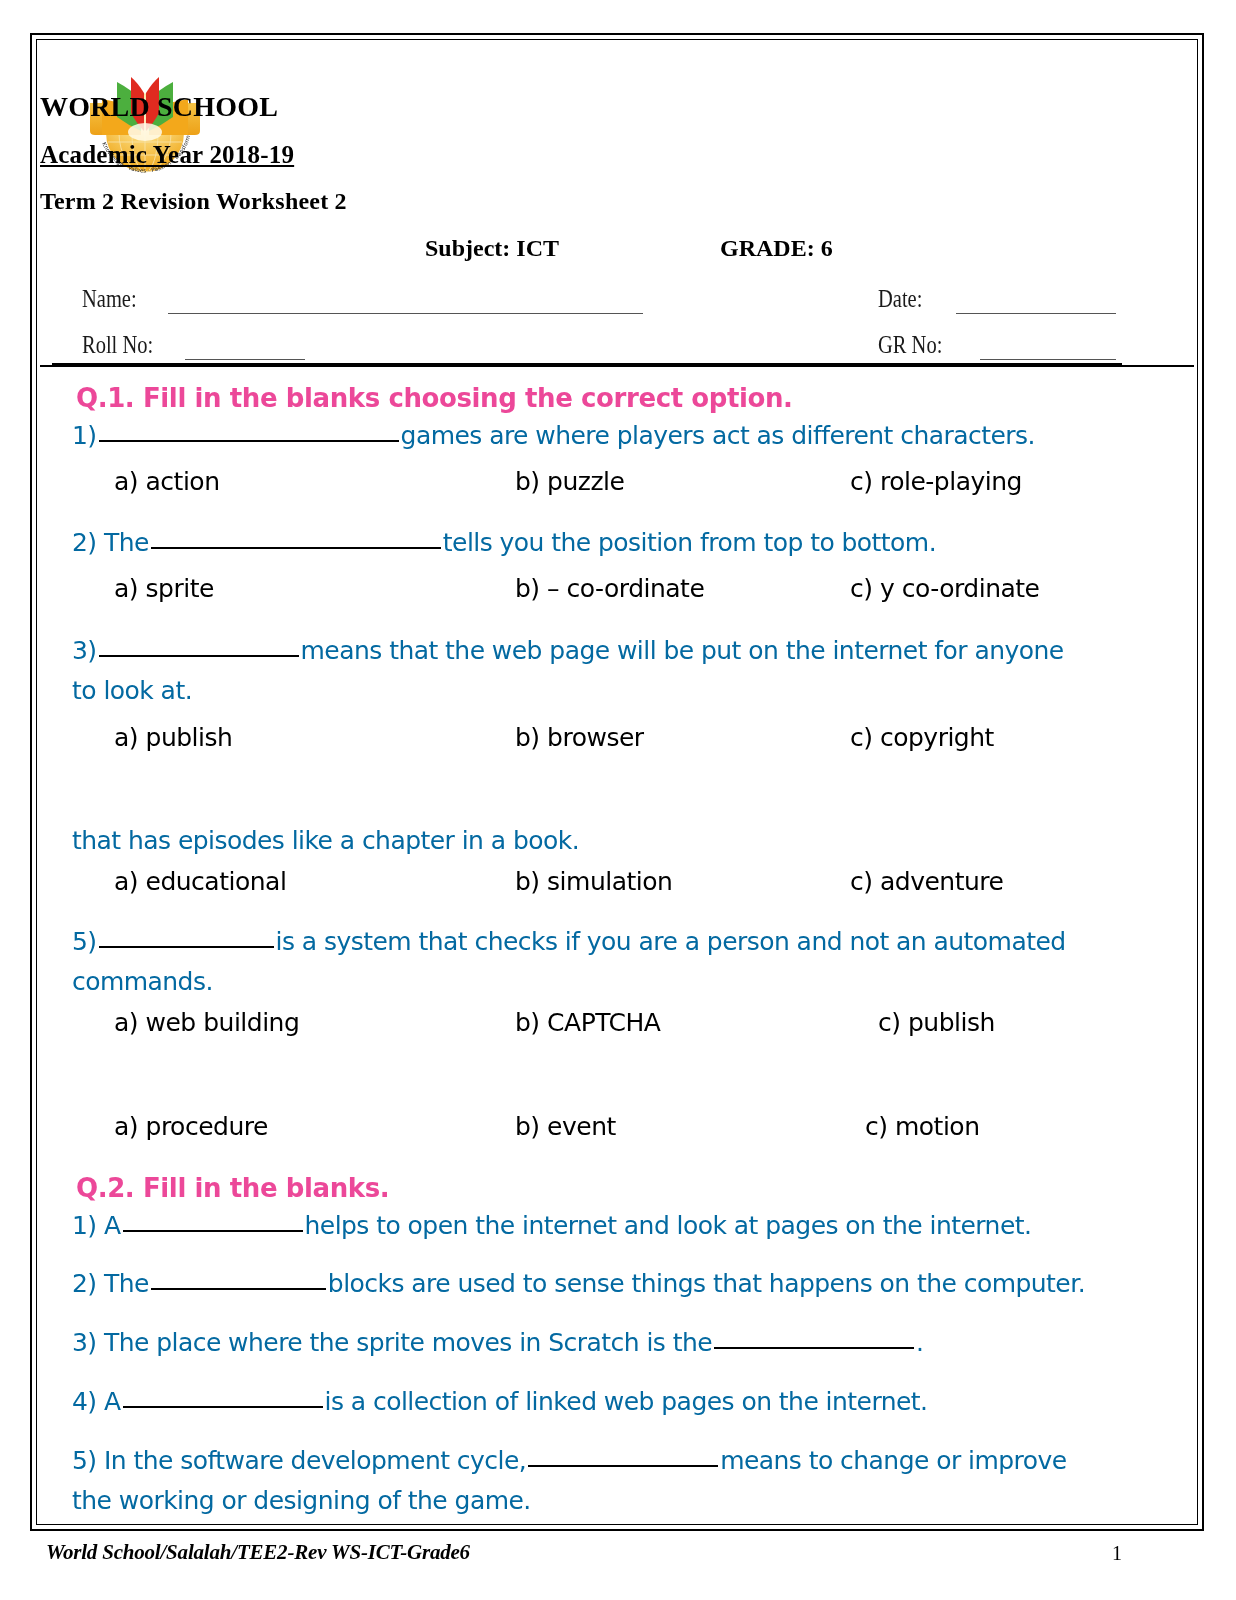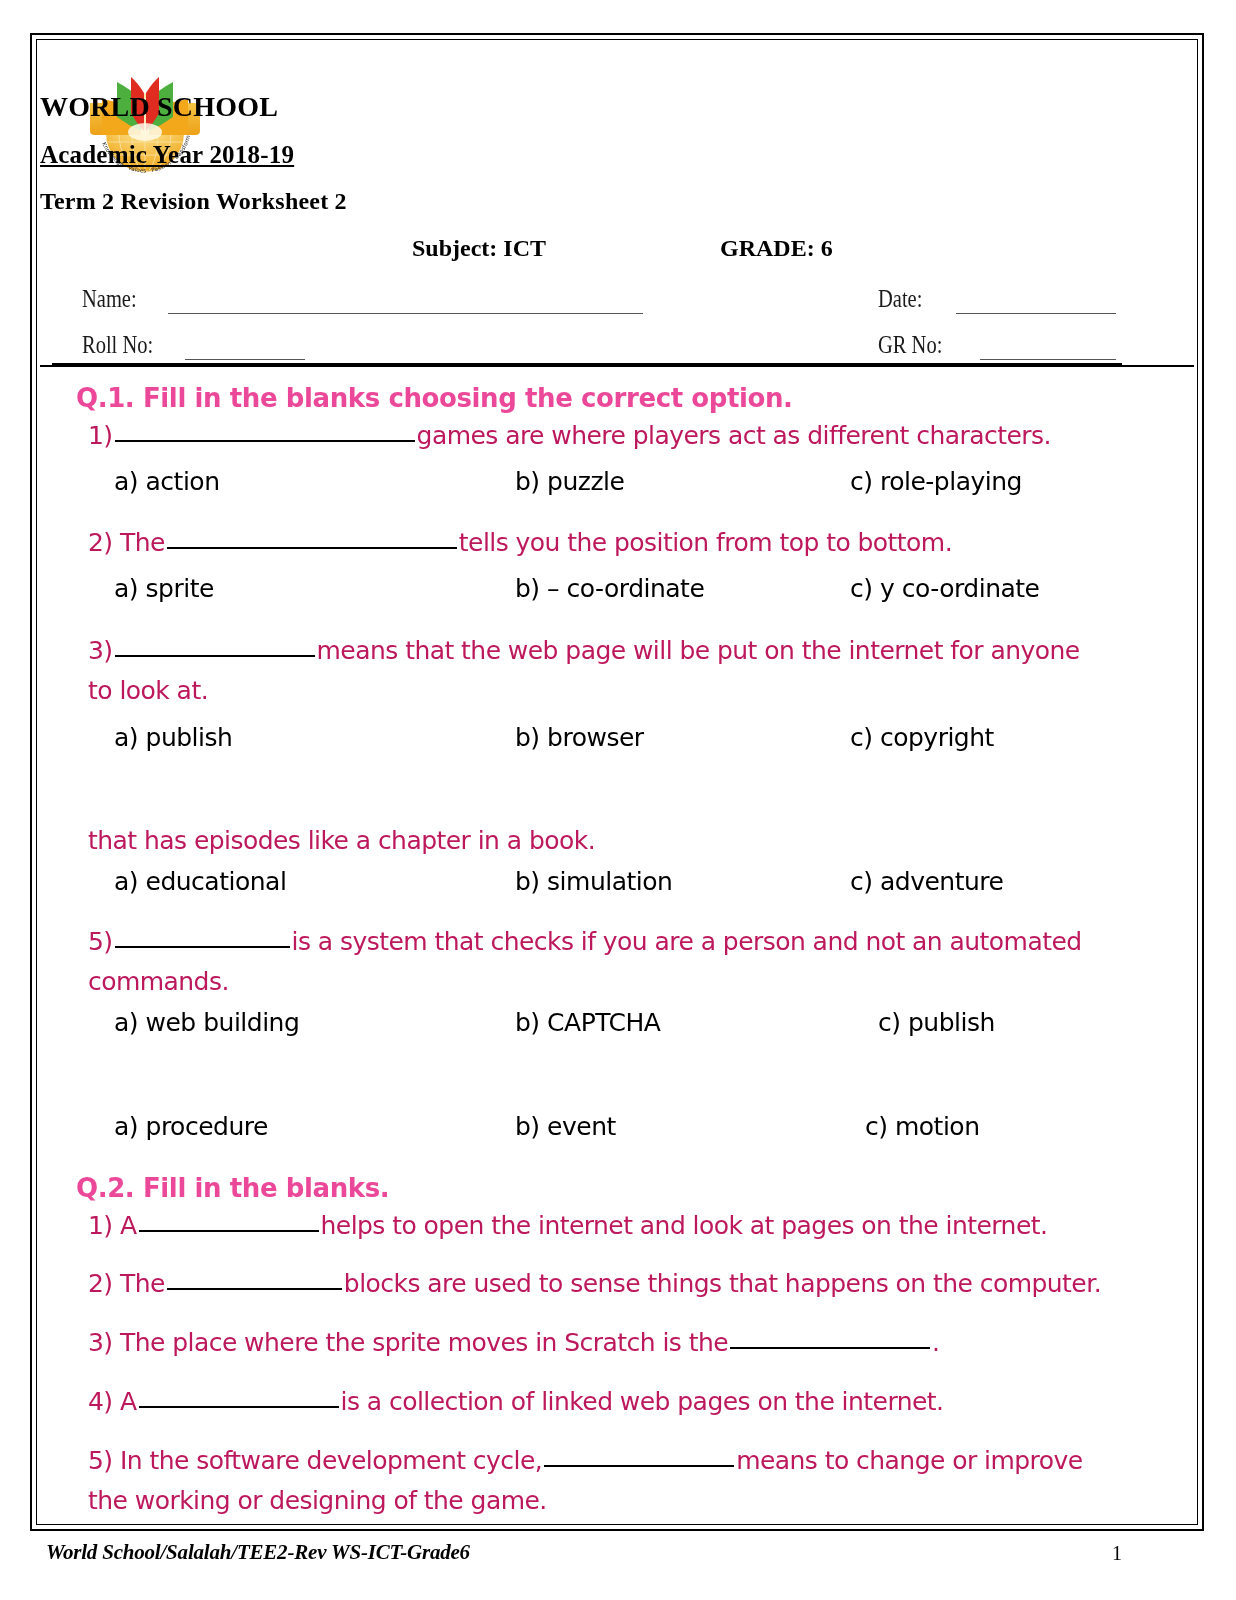--- a/index.html
+++ b/index.html
@@ -89,21 +89,21 @@
     position: absolute;
     top: 192px;
     left: 0;
     right: 0;
     font-family: "Liberation Serif", serif;
     font-weight: bold;
     font-size: 24px;
   }
   #subject-label {
     position: absolute;
-    left: 372px;
+    left: 385px;
   }
   #grade-label {
     position: absolute;
     left: 680px;
   }
 
   
   .field-row {
     position: absolute;
     left: 0;
@@ -153,25 +153,24 @@
     font-size: 26px;
     font-weight: bold;
     color: #ec4899;
     letter-spacing: -0.4px;
     white-space: nowrap;
   }
   .q-text {
     position: absolute;
     left: 32px;
     font-size: 25px;
-    color: #be185d;
+    color: #0369a1;
     letter-spacing: -0.55px;
     white-space: nowrap;
     line-height: 1.0;
-    margin-left: 16px;
   }
   .blank-rule {
     display: inline-block;
     border-bottom: 2.5px solid #000;
     vertical-align: 2px;
     margin: 0 2px;
   }
   .opt-row {
     position: absolute;
     left: 0;

